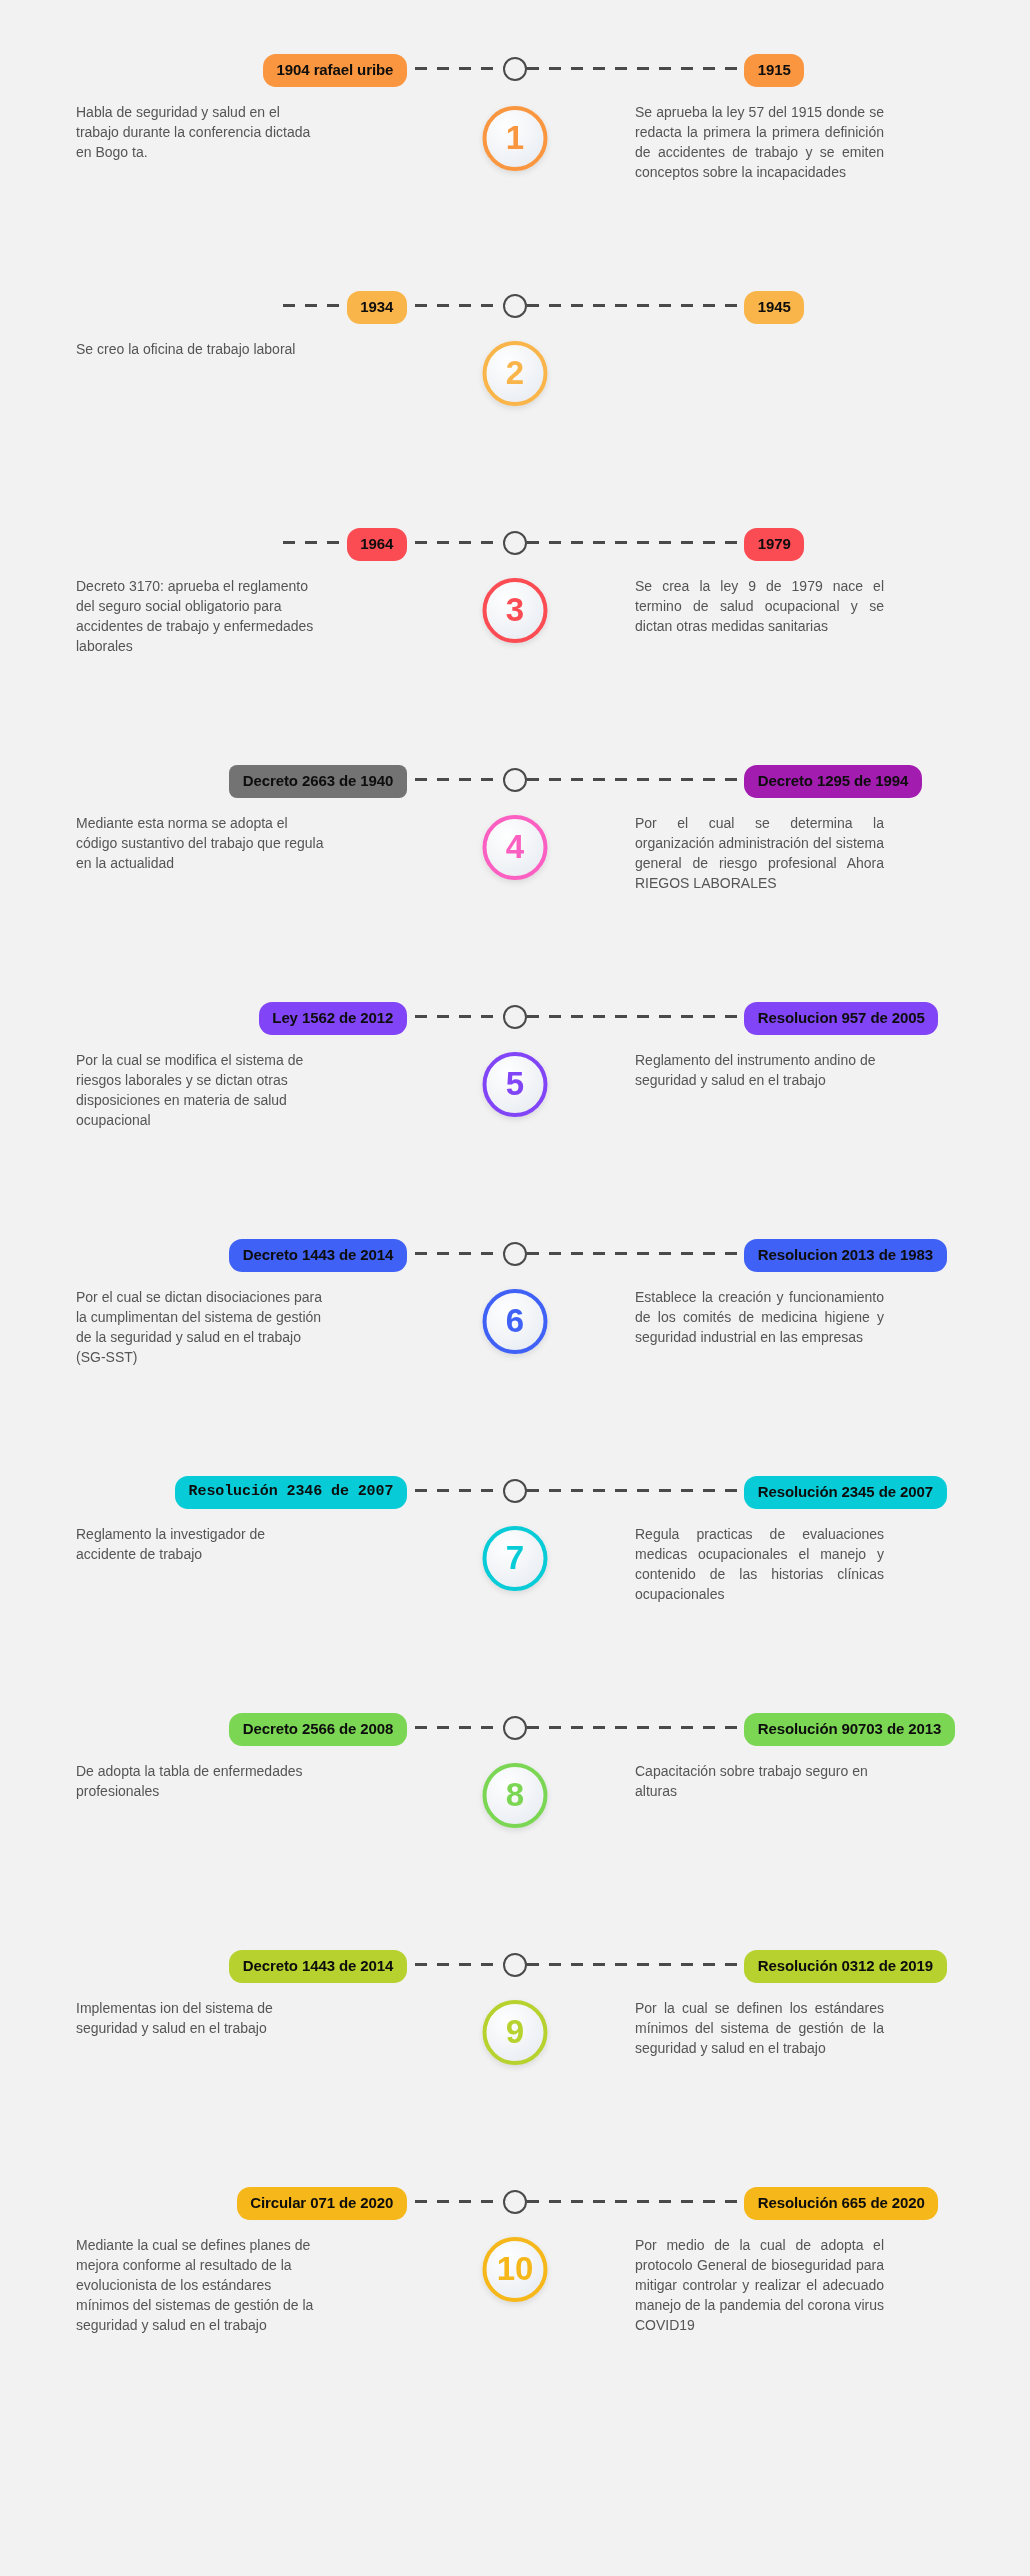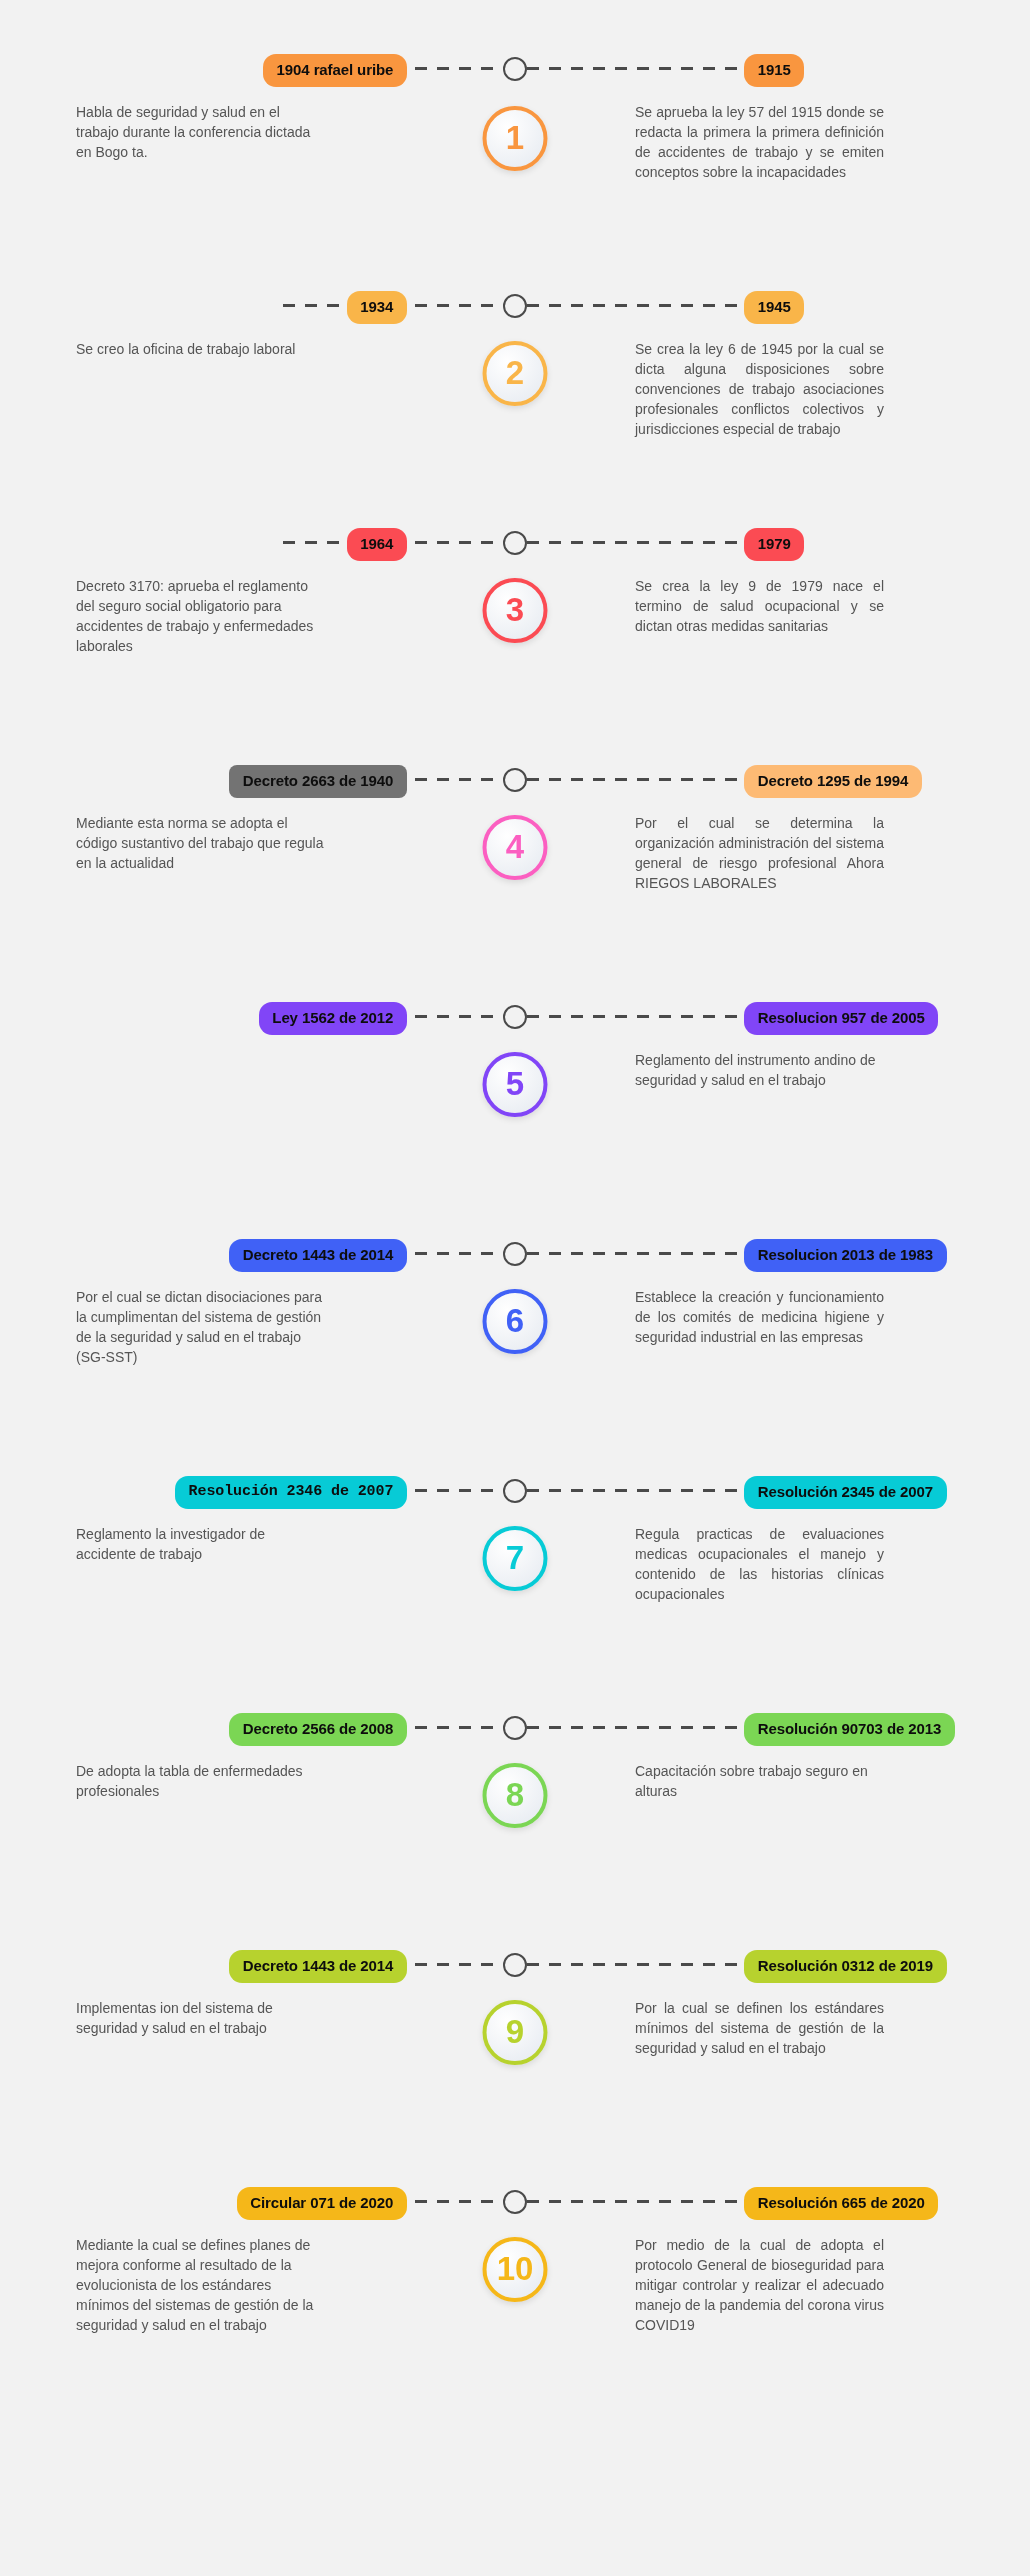--- a/index.html
+++ b/index.html
@@ -168,21 +168,20 @@
     <div class="connector">
       <div class="rail left"></div>
       <div class="node-small"></div>
       <div class="rail right"></div>
     </div>
 
     <div class="badge left" style="background: rgb(249, 181, 73);">1934</div>
     <div class="badge right" style="background: rgb(249, 181, 73);">1945</div>
 
     <div class="col left">Se creo la oficina de trabajo laboral</div>
-    <div class="col right">Se crea la ley 6 de 1945 por la cual  se  dicta  alguna disposiciones  sobre convenciones  de  trabajo asociaciones   profesionales conflictos   colectivos   y jurisdicciones  especial  de trabajo</div>
 
     <div class="node-big" style="border: 4.3px solid rgb(249, 181, 73); top: 50px;">
       <span style="color: rgb(249, 181, 73);">2</span>
     </div>
   </div>
     <div class="row" style="position: absolute; top: 474px; height: 237px; padding-left: 34px;">
     <div class="connector">
       <div class="rail left"></div>
       <div class="node-small"></div>
       <div class="rail right"></div>
@@ -199,39 +198,40 @@
     </div>
   </div>
     <div class="row" style="position: absolute; top: 711px; height: 237px;">
     <div class="connector">
       <div class="rail left"></div>
       <div class="node-small"></div>
       <div class="rail right"></div>
     </div>
 
     <div class="badge left" style="background: #737373; border-radius: 8px;">Decreto 2663 de 1940</div>
-    <div class="badge right" style="background: #fdba74; text-align: right;">Decreto 1295  de 1994</div>
+    <div class="badge right" style="background: #a21caf; text-align: right;">Decreto 1295  de 1994</div>
 
     <div class="col left">Mediante esta norma se adopta el código sustantivo del trabajo que regula en la actualidad</div>
     <div class="col right">Por  el  cual  se  determina  la organización   administración  del sistema general de riesgo profesional   Ahora   RIEGOS LABORALES</div>
 
     <div class="node-big" style="border: 4.3px solid rgb(251, 95, 193); top: 50px;">
       <span style="color: rgb(251, 95, 193);">4</span>
     </div>
   </div>
     <div class="row" style="position: absolute; top: 948px; height: 237px;">
     <div class="connector">
       <div class="rail left"></div>
       <div class="node-small"></div>
       <div class="rail right"></div>
     </div>
 
     <div class="badge left" style="background: rgb(129, 69, 247);">Ley 1562  de 2012</div>
     <div class="badge right" style="background: rgb(129, 69, 247);">Resolucion  957 de 2005</div>
 
+    <div class="col left">Por la cual se modifica el sistema de riesgos laborales y se dictan otras disposiciones  en materia de salud ocupacional</div>
     <div class="col right ragged">Reglamento  del instrumento andino  de seguridad y salud en el trabajo</div>
 
     <div class="node-big" style="border: 4.3px solid rgb(129, 69, 247); top: 50px;">
       <span style="color: rgb(129, 69, 247);">5</span>
     </div>
   </div>
     <div class="row" style="position: absolute; top: 1185px; height: 237px;">
     <div class="connector">
       <div class="rail left"></div>
       <div class="node-small"></div>

